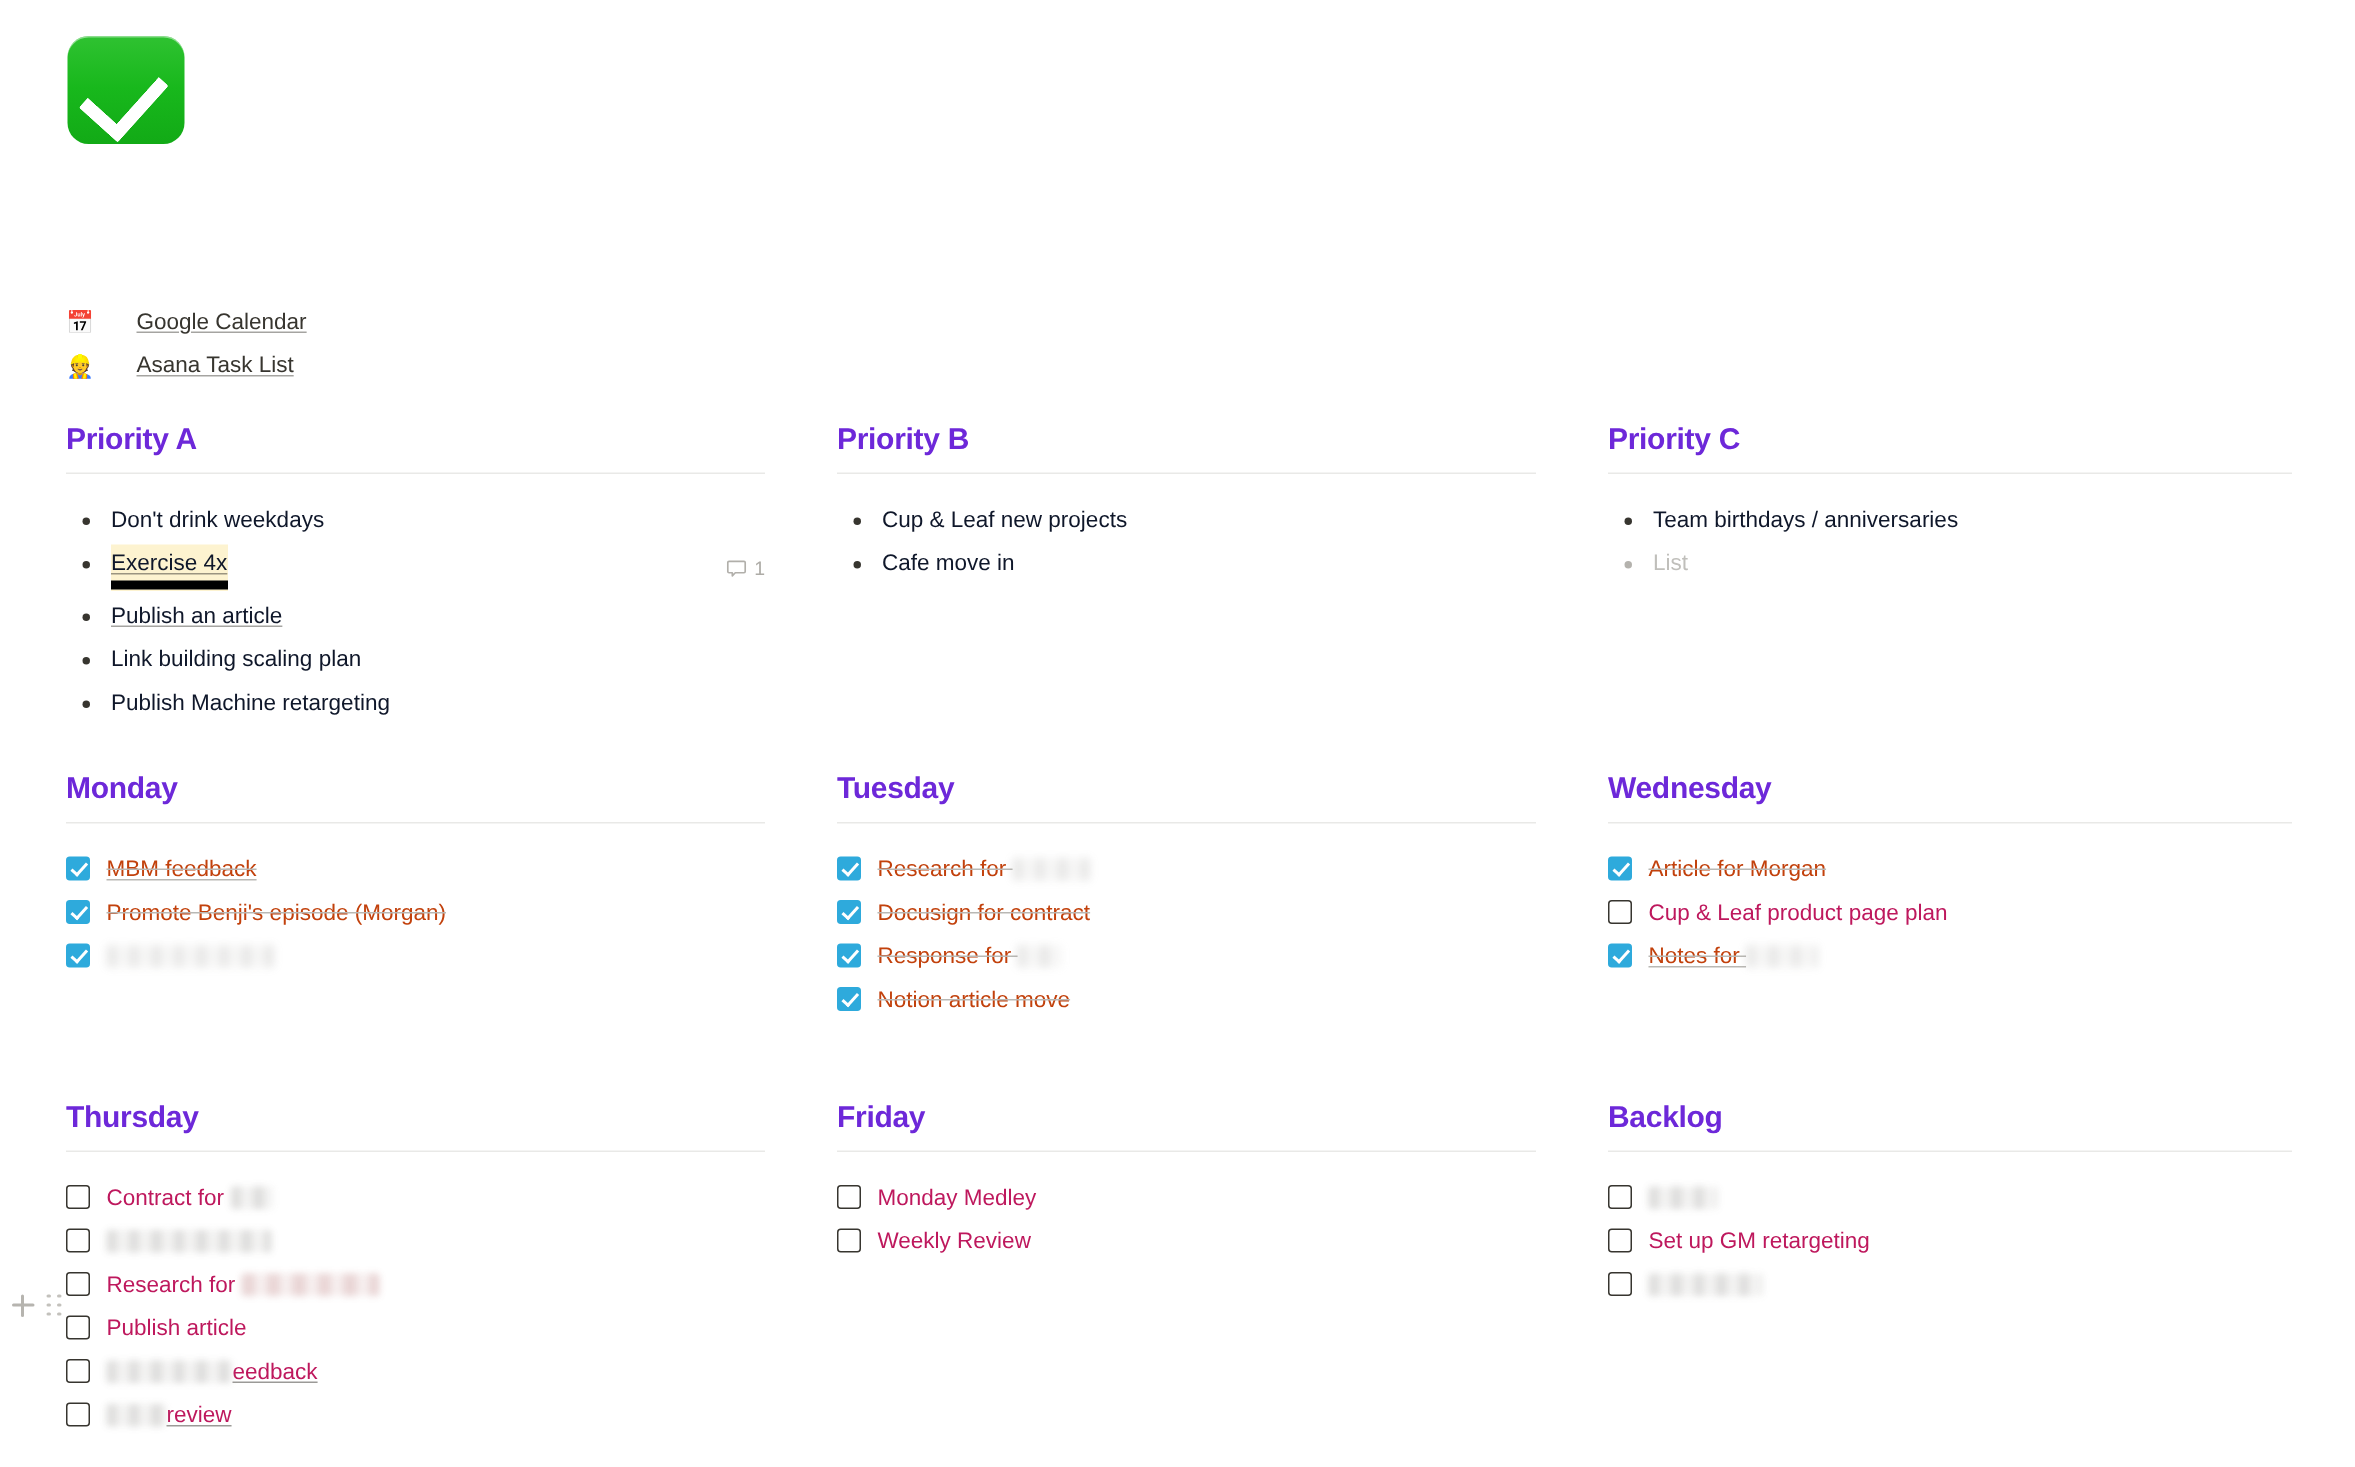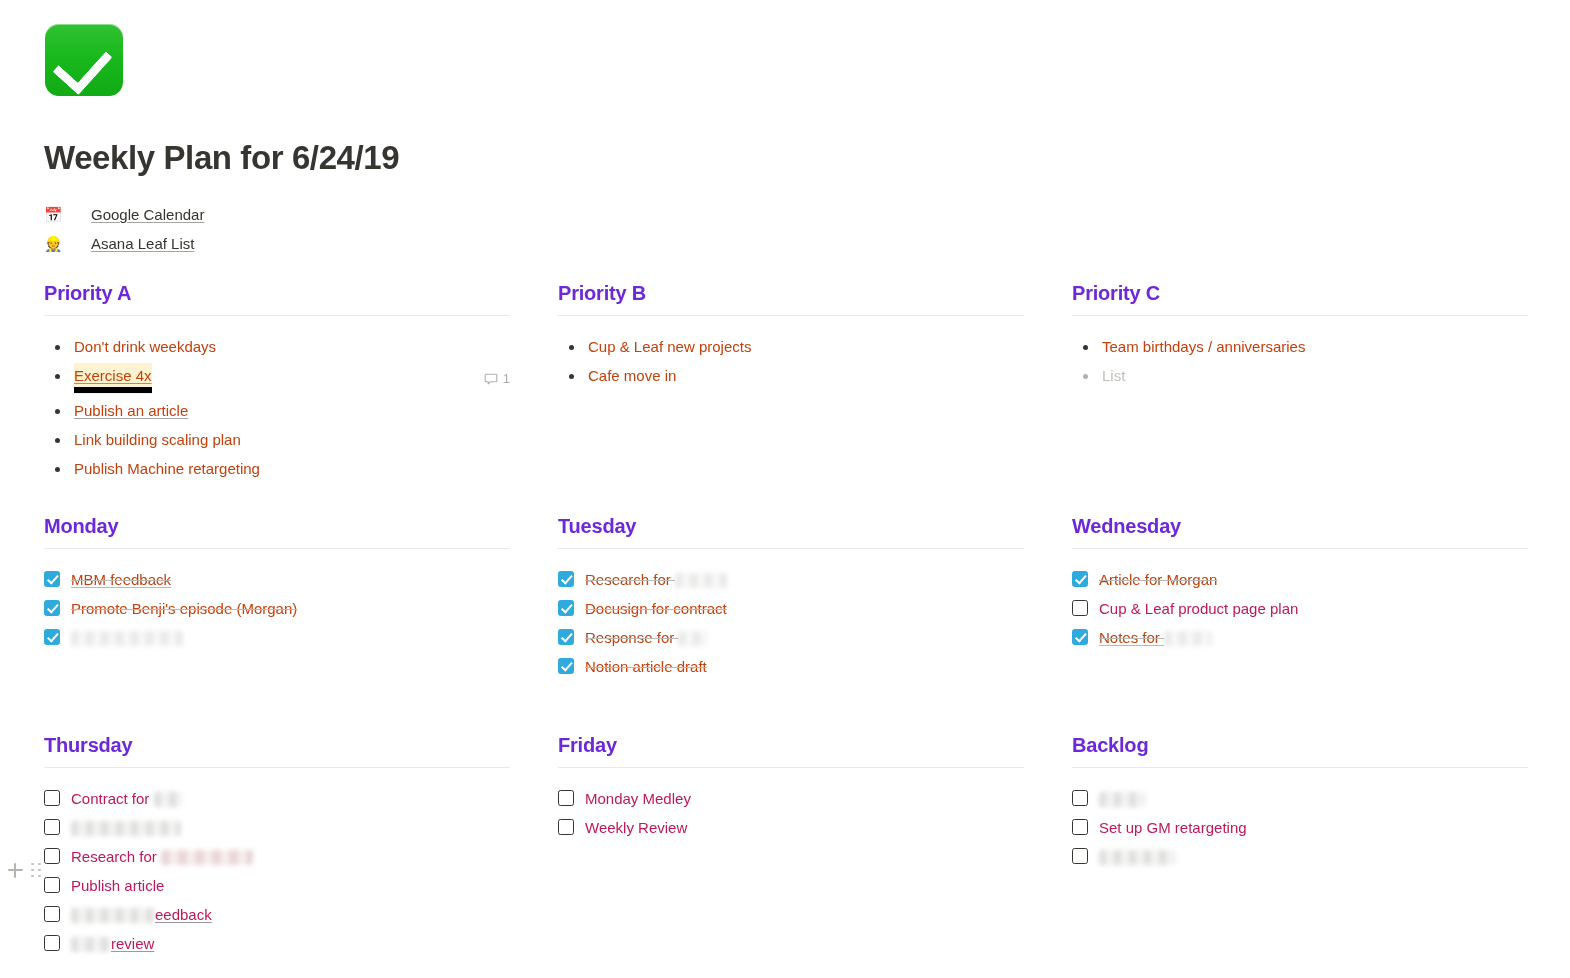--- a/index.html
+++ b/index.html
@@ -140,21 +140,21 @@
   }
   ul.bullets li::before {
     content: "";
     position: absolute;
     left: 11px; top: 13px;
     width: 5px; height: 5px;
     border-radius: 50%;
     background: #37352f;
   }
   ul.bullets li.placeholder::before { background: #b4b2ad; }
-  .bullet-text { color: #c2410c; }
+  .bullet-text { color: #0f172a; }
   .bullet-text.muted { color: #c0bfbb; }
   .bullet-text.link {
     text-decoration: underline;
     text-underline-offset: 2px;
     text-decoration-color: rgba(55,53,47,.45);
     cursor: pointer;
   }
   .bullet-text.highlight {
     background: #fdf3d0;
     box-shadow: 0 -1px 0 #fdf3d0, 0 1px 0 #fdf3d0;
@@ -299,32 +299,31 @@
 </style>
 </head>
 <body>
 
 <div class="page">
 
   <div class="page-icon">
     <div class="check-emoji"></div>
   </div>
 
-  <h1 class="page-title">Weekly Plan for 6/24/19</h1>
 
   <div class="link-list">
     <div class="link-row">
       <span class="link-emoji">📅</span>
       <span class="link-gap"></span>
       <span class="link-text">Google Calendar</span>
     </div>
     <div class="link-row">
       <span class="link-emoji">👷</span>
       <span class="link-gap"></span>
-      <span class="link-text">Asana Leaf List</span>
+      <span class="link-text">Asana Task List</span>
     </div>
   </div>
 
   <div class="grid row-priority">
 
     <div class="col c1">
       <h2 class="col-head">Priority A</h2>
       <div class="divider"></div>
       <ul class="bullets">
         <li>
@@ -408,21 +407,21 @@
           <li>
             <span class="cbox checked"></span>
             <span class="todo-text done">Docusign for contract</span>
           </li>
           <li>
             <span class="cbox checked"></span>
             <span class="todo-text done">Response for <span class="blur light" style="width: 30px;"></span></span>
           </li>
           <li>
             <span class="cbox checked"></span>
-            <span class="todo-text done">Notion article draft</span>
+            <span class="todo-text done">Notion article move</span>
           </li>
         </ul>
     </div>
     <div class="col c3">
       <h2 class="col-head">Wednesday</h2>
       <div class="divider"></div>
       <ul class="todos">
           <li>
             <span class="cbox checked"></span>
             <span class="todo-text done">Article for Morgan</span>

